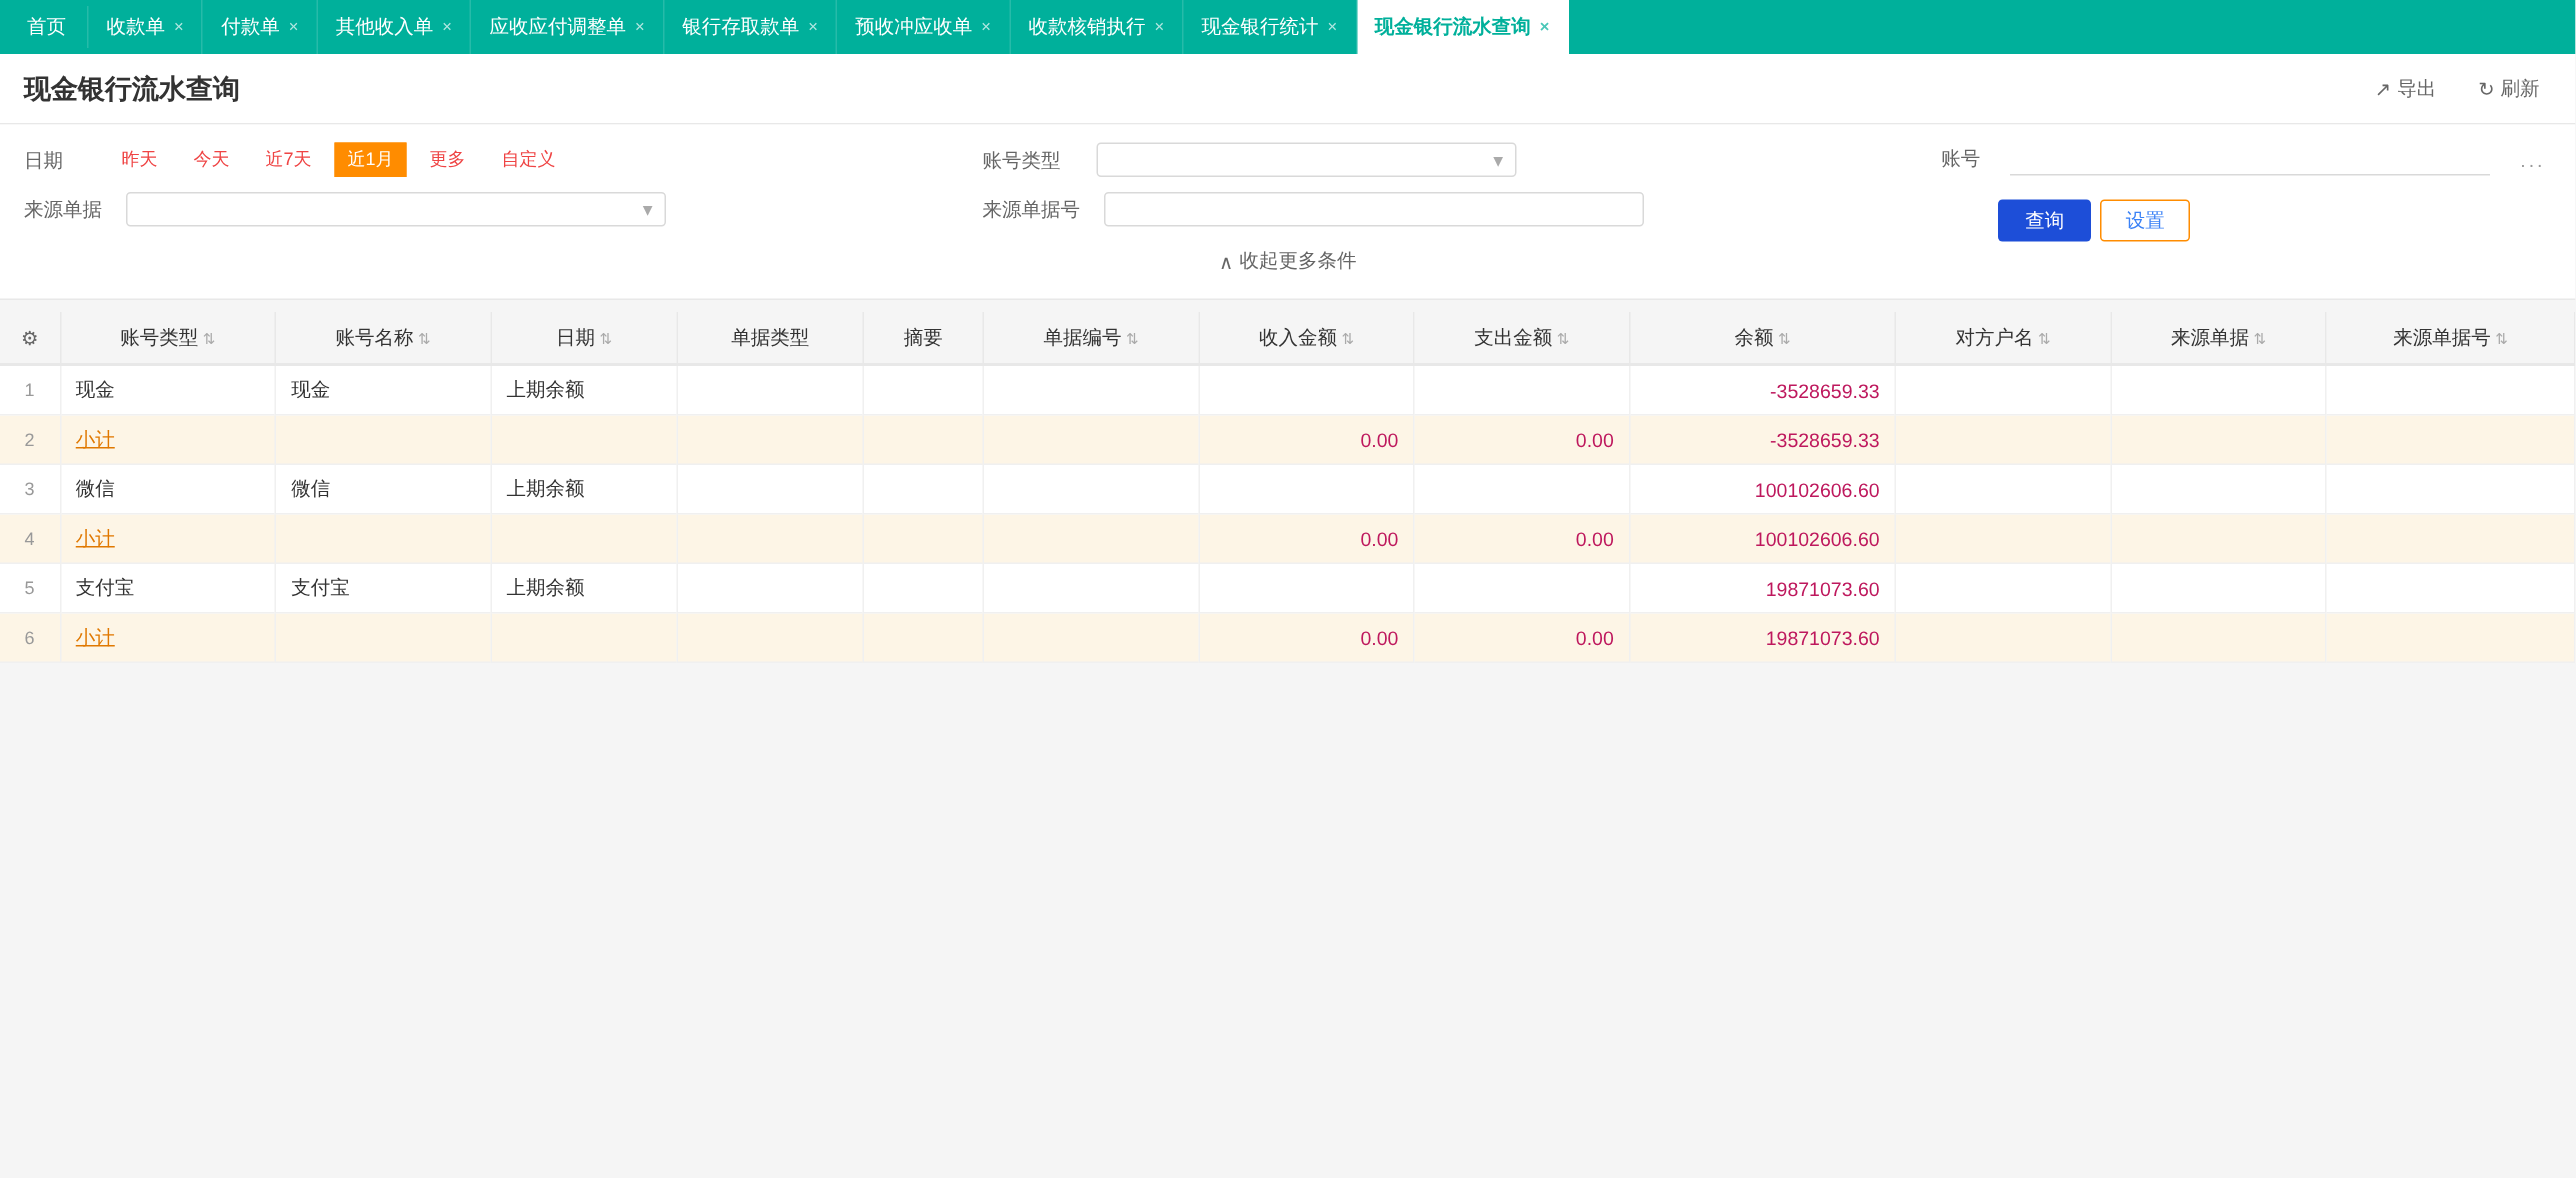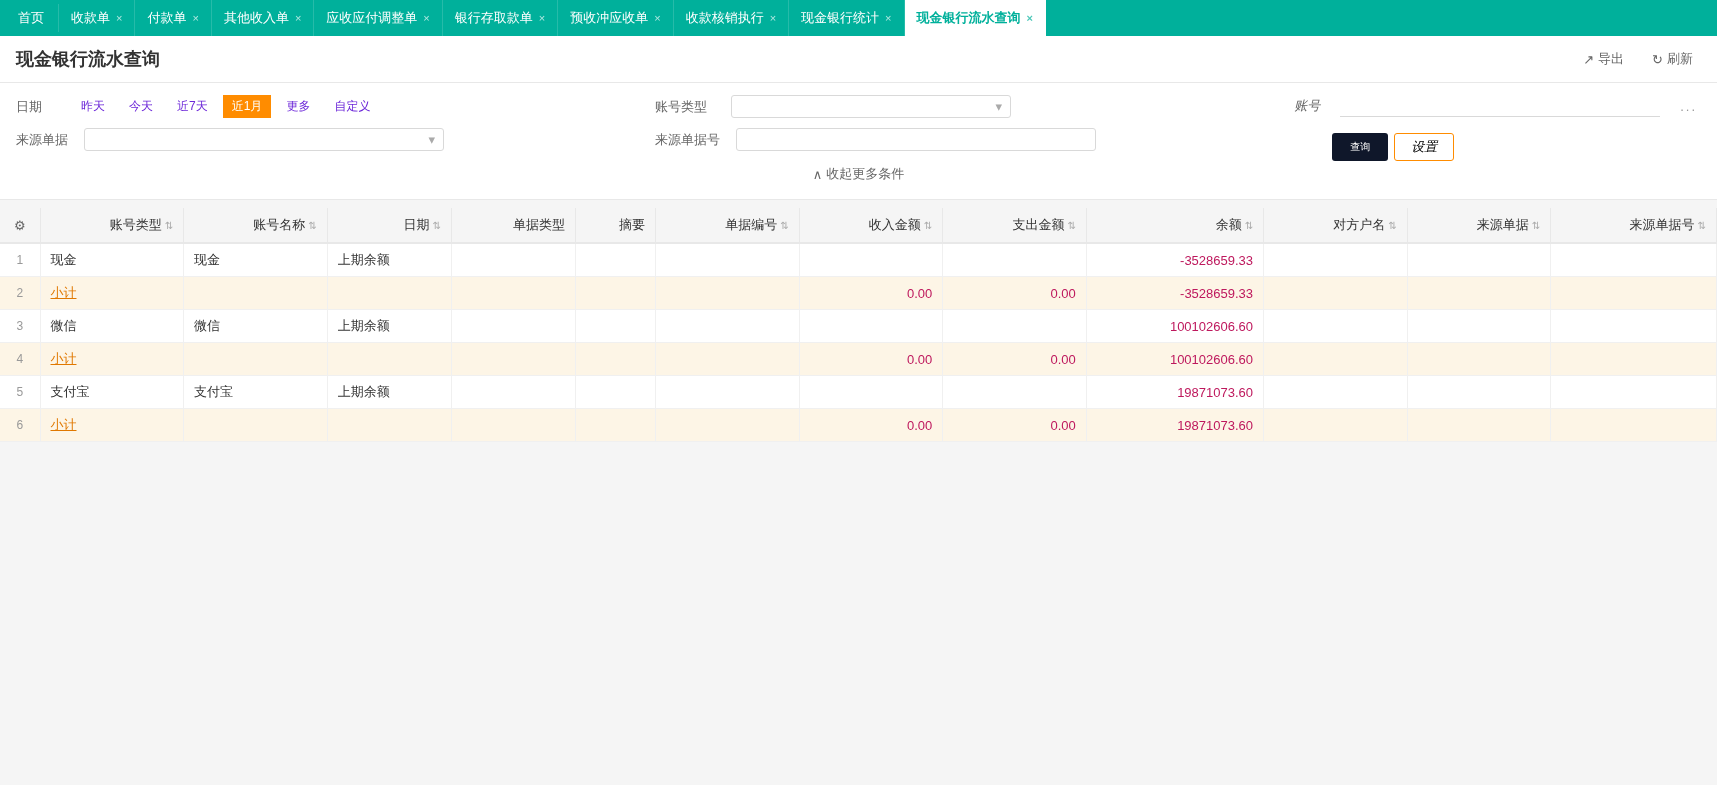--- a/index.html
+++ b/index.html
@@ -95,21 +95,21 @@
     }
     .date-options {
       display: flex;
       align-items: center;
       gap: 6px;
     }
     .date-btn {
       padding: 2px 8px;
       border-radius: 3px;
       cursor: pointer;
-      color: #6d28d9;
+      color: #ef4444;
       font-size: 12px;
       border: 1px solid transparent;
     }
     .date-btn.active {
       background: #ff8c00;
       color: #fff;
       border-color: #ff8c00;
       border-radius: 0;
     }
     .date-range {
@@ -131,37 +131,36 @@
       min-width: 360px;
     }
     .filter-input {
       border: 1px solid #d9d9d9;
       border-radius: 3px;
       padding: 3px 8px;
       min-width: 360px;
       outline: none;
     }
     .btn-query {
-      background: #0f172a;
+      background: #1d4ed8;
       color: #fff;
       border: none;
       padding: 5px 18px;
       border-radius: 3px;
       cursor: pointer;
-      font-size: 10px;
+      font-size: 13px;
     }
     .btn-settings {
       background: #fff;
-      color: #000000;
+      color: #3b82f6;
       border: 1px solid #ff8c00;
       padding: 4px 16px;
       border-radius: 3px;
       cursor: pointer;
       font-size: 13px;
-      font-style: italic;
     }
     .more-dots {
       color: #999;
       letter-spacing: 2px;
       cursor: pointer;
       padding: 0 4px;
     }
     .collapse-bar {
       display: flex;
       align-items: center;
@@ -182,21 +181,21 @@
     table {
       width: 100%;
       border-collapse: collapse;
     }
     thead tr {
       background: #f5f5f5;
       border-bottom: 2px solid #e8e8e8;
     }
     thead th {
       padding: 8px 10px;
-      text-align: right;
+      text-align: center;
       color: #333;
       font-weight: 500;
       white-space: nowrap;
       border-right: 1px solid #e8e8e8;
       font-size: 13px;
     }
     thead th .sort-icon {
       display: inline-block;
       margin-left: 3px;
       color: #aaa;
@@ -318,21 +317,21 @@
       </div>
 
       <div class="filter-row">
         <span class="filter-label" style="min-width:60px;">来源单据号</span>
         <input class="filter-input" value="" placeholder="" style="">
       </div>
     </div>
 
     <div style="display:flex; flex-direction:column; gap:6px; align-items:flex-start;">
       <div class="filter-row">
-        <span class="filter-label" style="min-width:30px;font-style:italic;">账号</span>
+        <span class="filter-label" style="min-width:30px;">账号</span>
         <input class="account-no-input" value="" placeholder="" style="">
         <span class="more-dots">...</span>
       </div>
       <div style="display:flex; gap:6px; padding-left:38px;">
         <button class="btn-query">查询</button>
         <button class="btn-settings">设置</button>
       </div>
     </div>
   </div>
 

